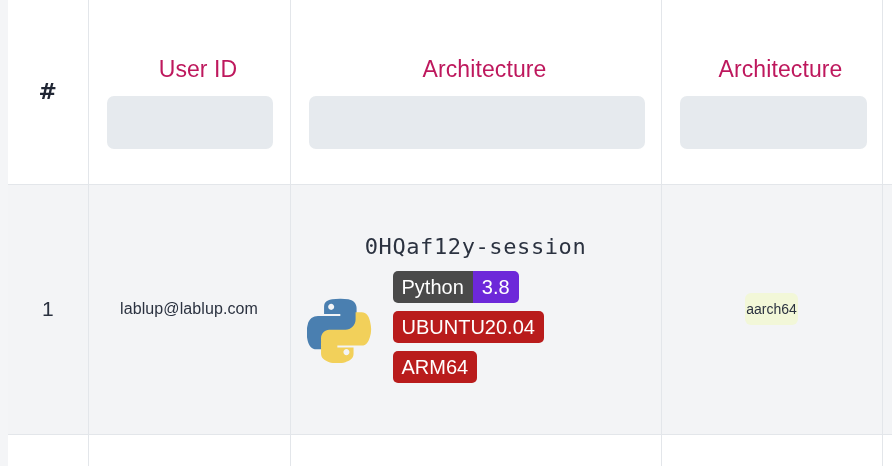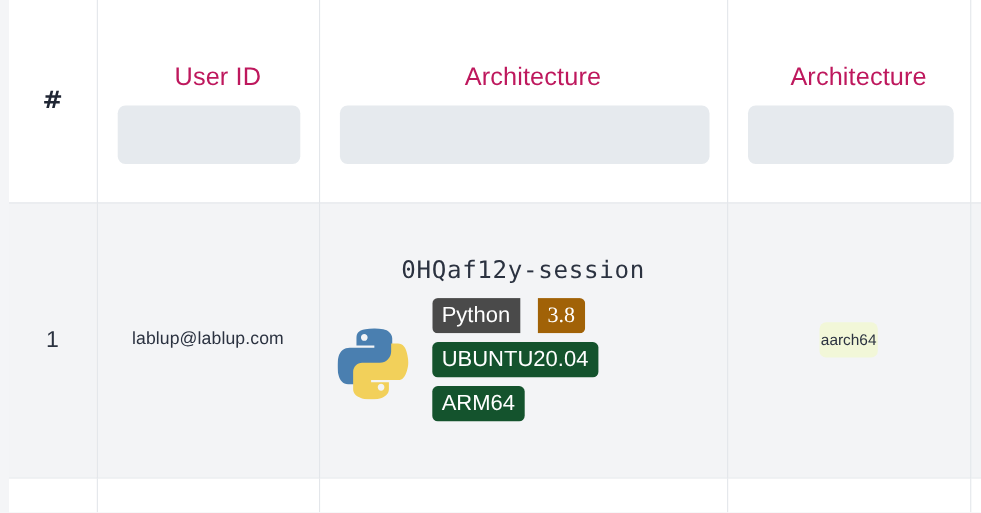--- a/index.html
+++ b/index.html
@@ -167,32 +167,31 @@
   .tag {
     display: inline-flex;
     align-items: center;
     border-radius: 5px;
     overflow: hidden;
     height: 32px;
     font-size: 20px;
     line-height: 1;
     color: #ffffff;
     white-space: nowrap;
-    gap: 16px;
   }
   .tag .seg {
     display: inline-flex;
     align-items: center;
     height: 100%;
     padding: 0 9px;
   }
   .tag .seg-key   { background: #4a4a4a; }
-  .tag .seg-value { background: #a16207; font-family: Liberation Serif, serif; }
+  .tag .seg-value { background: #6d28d9; }
   .tag-green {
-    background: #14532d;
+    background: #b91c1c;
     padding: 0 9px;
   }
 
   
   .arch-cell { text-align: center; }
   .arch-badge {
     display: inline-block;
     background: #f2f7d8;
     color: #2b3240;
     border-radius: 6px;

